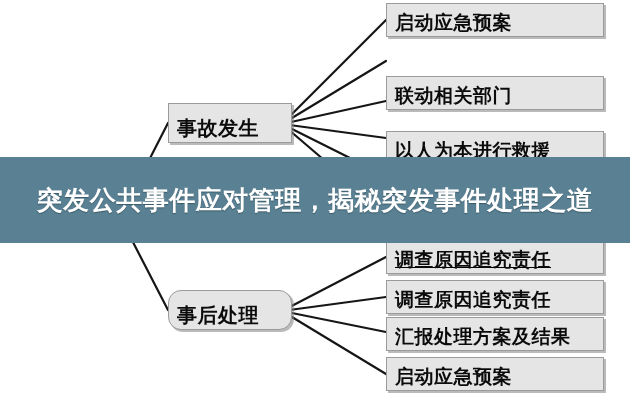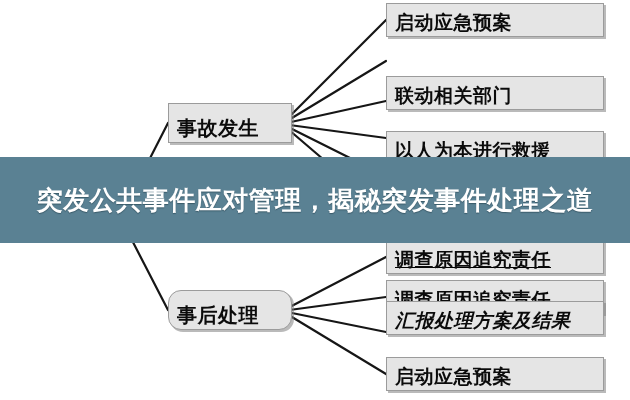--- a/index.html
+++ b/index.html
@@ -73,21 +73,21 @@
   .node.leaf .label { font-size: 19px; }
 
   .node.leaf.l0 { top: 3px; }
   .node.leaf.l1 { top: 44px; }
   .node.leaf.l2 { top: 76px; }
   .node.leaf.l3 { top: 131px; text-decoration: underline; }
   .node.leaf.l4 { top: 159px; }
   .node.leaf.l5 { top: 196px; }
   .node.leaf.l6 { top: 240px; text-decoration: underline; }
   .node.leaf.l7 { top: 280px; }
-  .node.leaf.l8 { top: 301px; font-style: italic; }
+  .node.leaf.l8 { top: 317px; }
   .node.leaf.l9 { top: 357px; }
 
   
   #caption-banner {
     position: absolute;
     left: 0;
     top: 157px;
     width: 630px;
     height: 86px;
     background: #5a8193;

